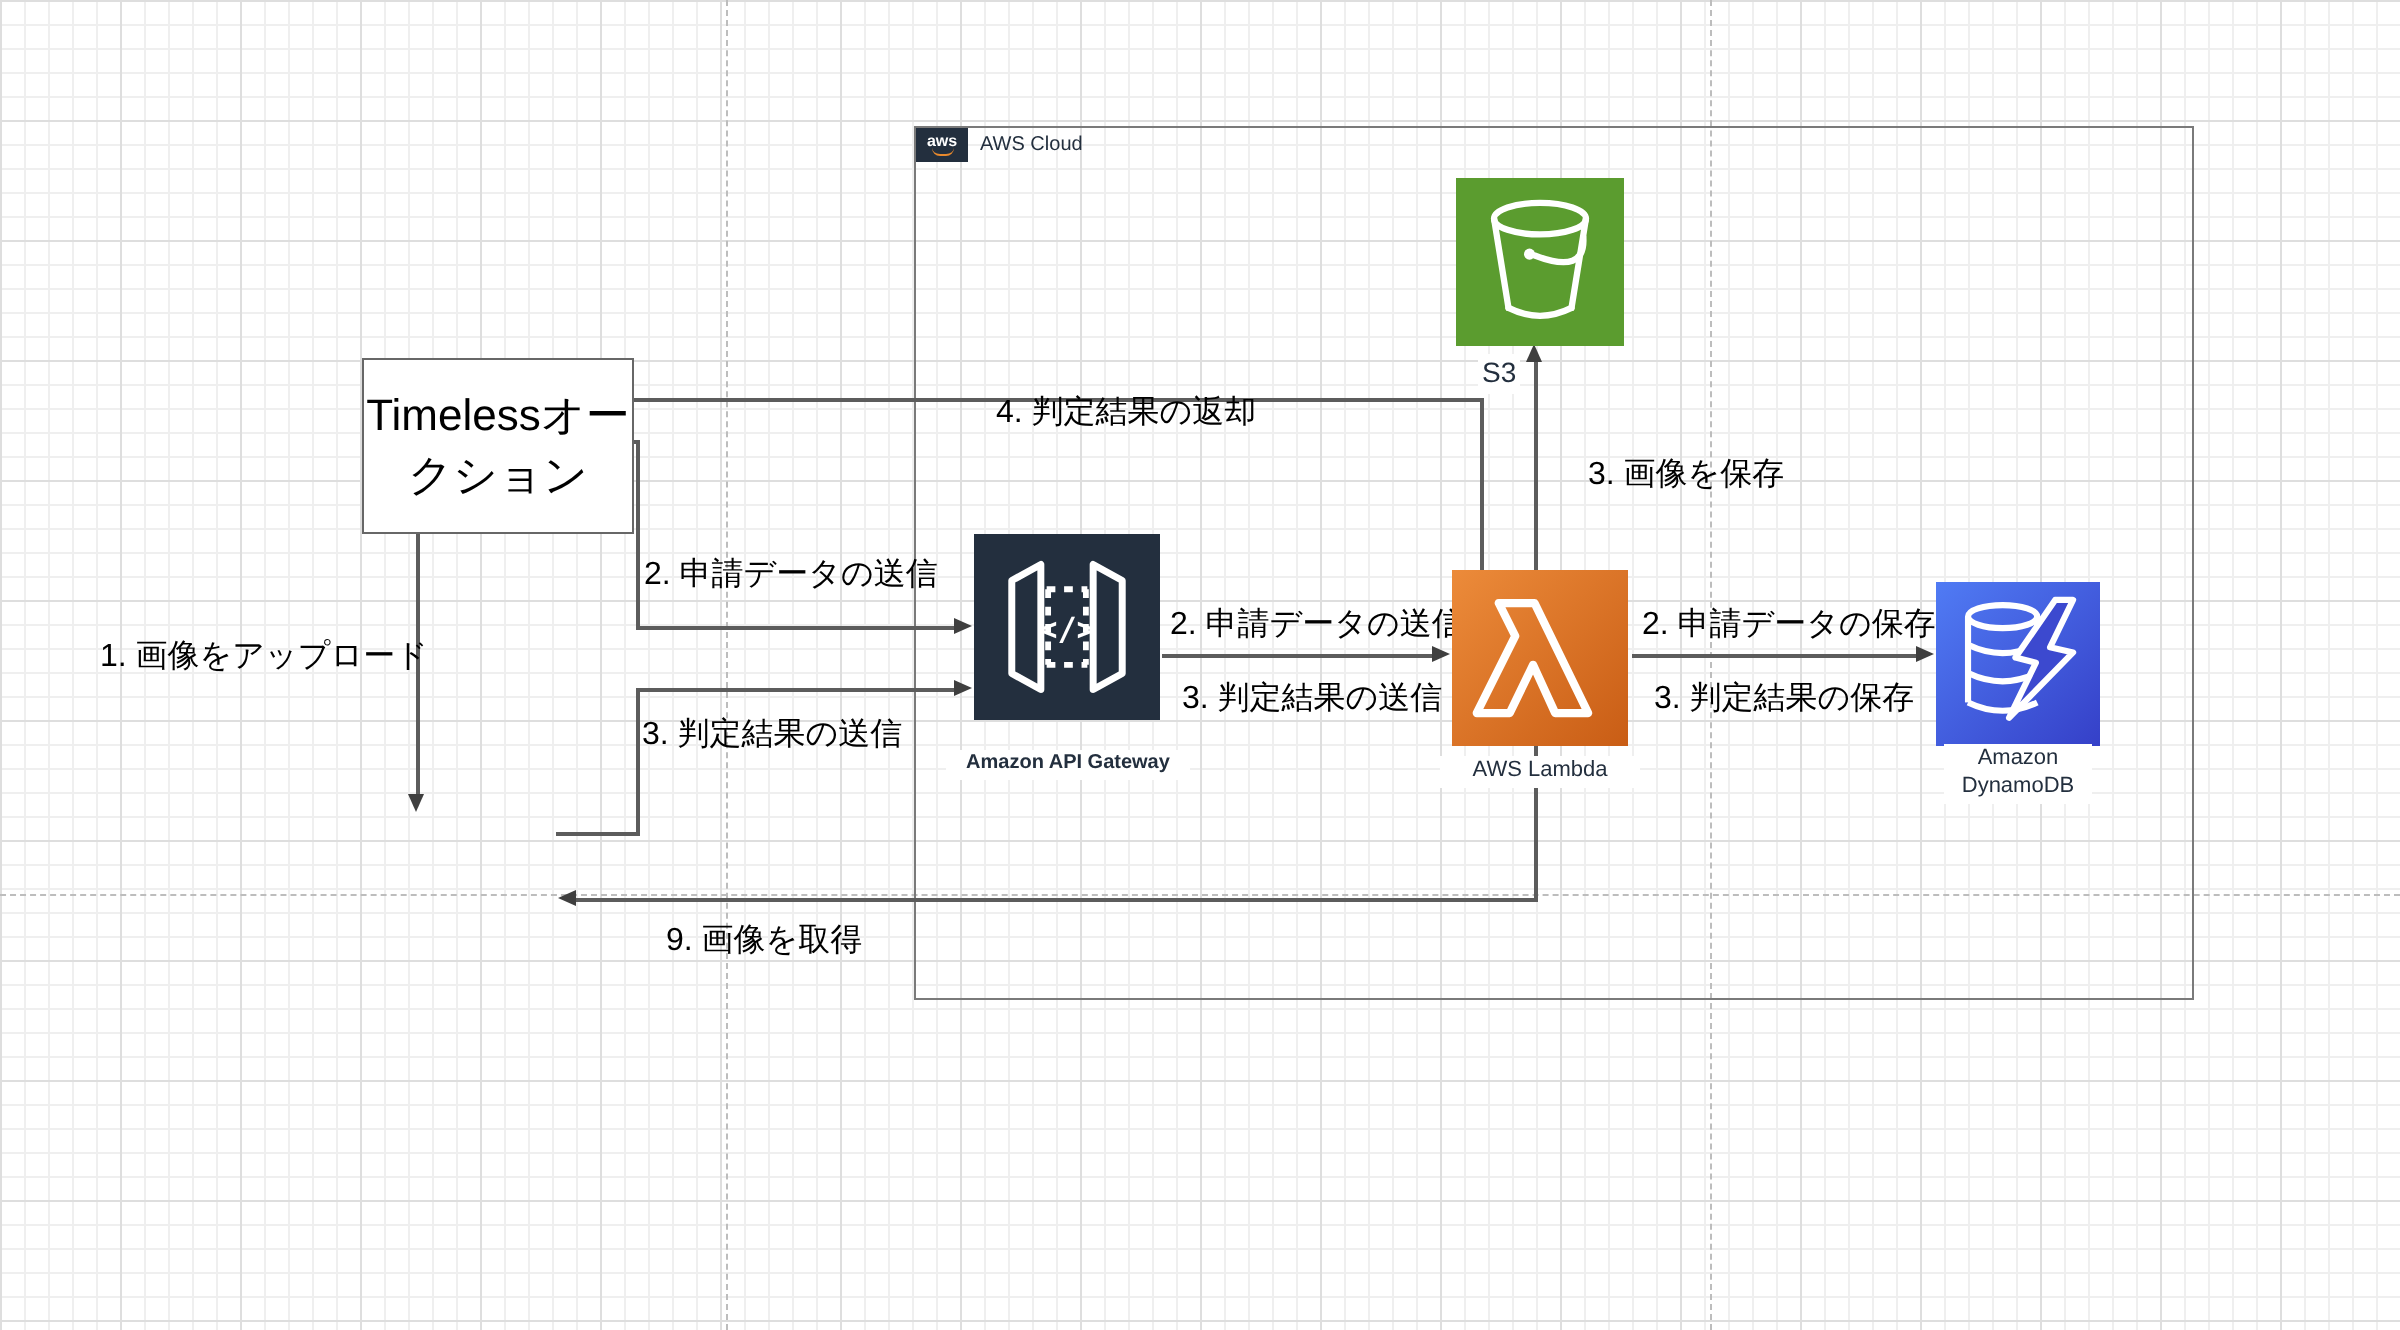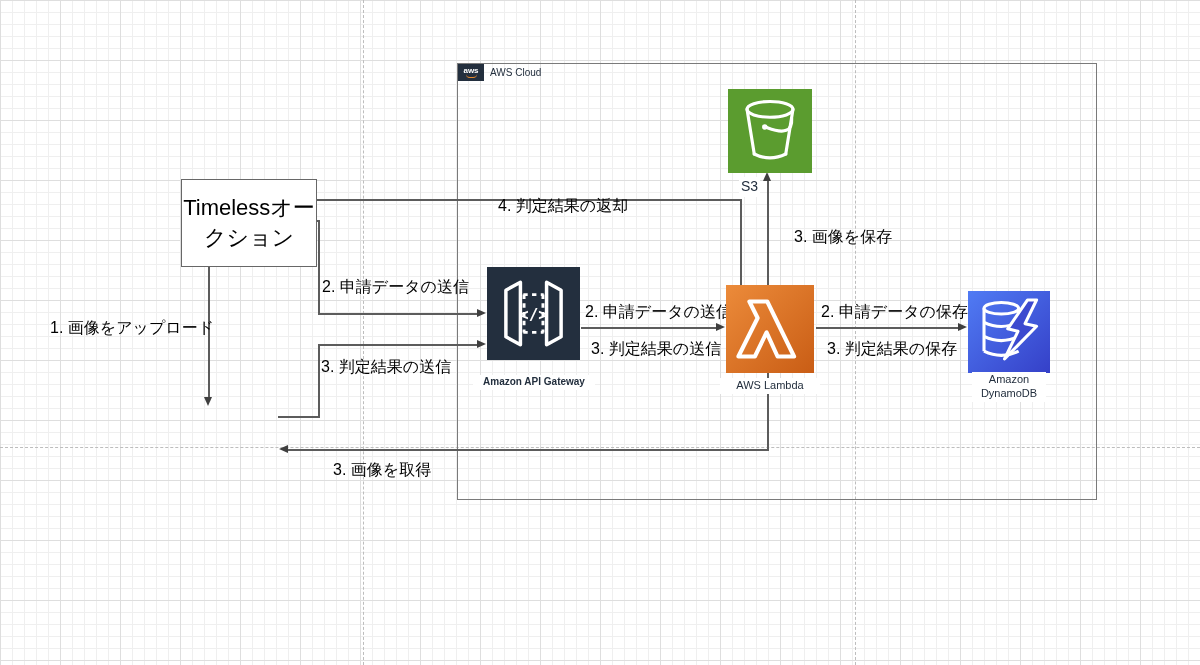--- a/index.html
+++ b/index.html
@@ -106,21 +106,21 @@
 
   <div class="elabel" style="left:50px;top:318px;">1. 画像をアップロード</div>
   <div class="elabel" style="left:322px;top:277px;">2. 申請データの送信</div>
   <div class="elabel" style="left:321px;top:357px;">3. 判定結果の送信</div>
   <div class="elabel" style="left:498px;top:174px;margin-top:22px;">4. 判定結果の返却</div>
   <div class="elabel" style="left:585px;top:302px;">2. 申請データの送信</div>
   <div class="elabel" style="left:591px;top:339px;">3. 判定結果の送信</div>
   <div class="elabel" style="left:821px;top:302px;">2. 申請データの保存</div>
   <div class="elabel" style="left:827px;top:339px;">3. 判定結果の保存</div>
   <div class="elabel" style="left:794px;top:227px;">3. 画像を保存</div>
-  <div class="elabel" style="left:333px;top:460px;">3. 画像を取得</div>
+  <div class="elabel" style="left:333px;top:460px;">9. 画像を取得</div>
 
   <div class="nbox" style="left:143px;top:179px;width:136px;height:88px;font-size:22px;margin-left:38px;">
     <div class="wrap2">Timelessオークション</div>
   </div>
 
 
   <svg class="aicon" style="left:728px;top:89px;" width="84" height="84" viewBox="0 0 64 64">
     <rect x="0" y="0" width="64" height="64" fill="#5b9c2f"></rect>
     <rect x="0" y="0" width="64" height="64" fill="url(#none)"></rect>
     <g stroke="#fff" stroke-width="2.4" fill="none" stroke-linecap="round">

